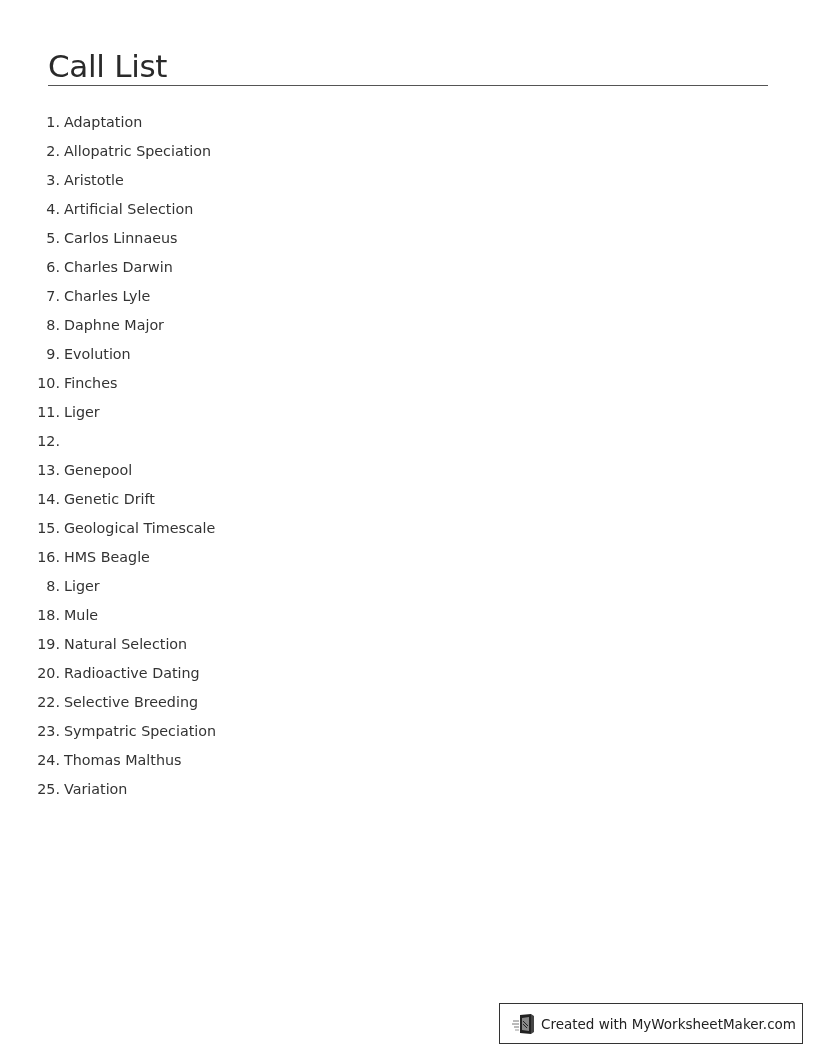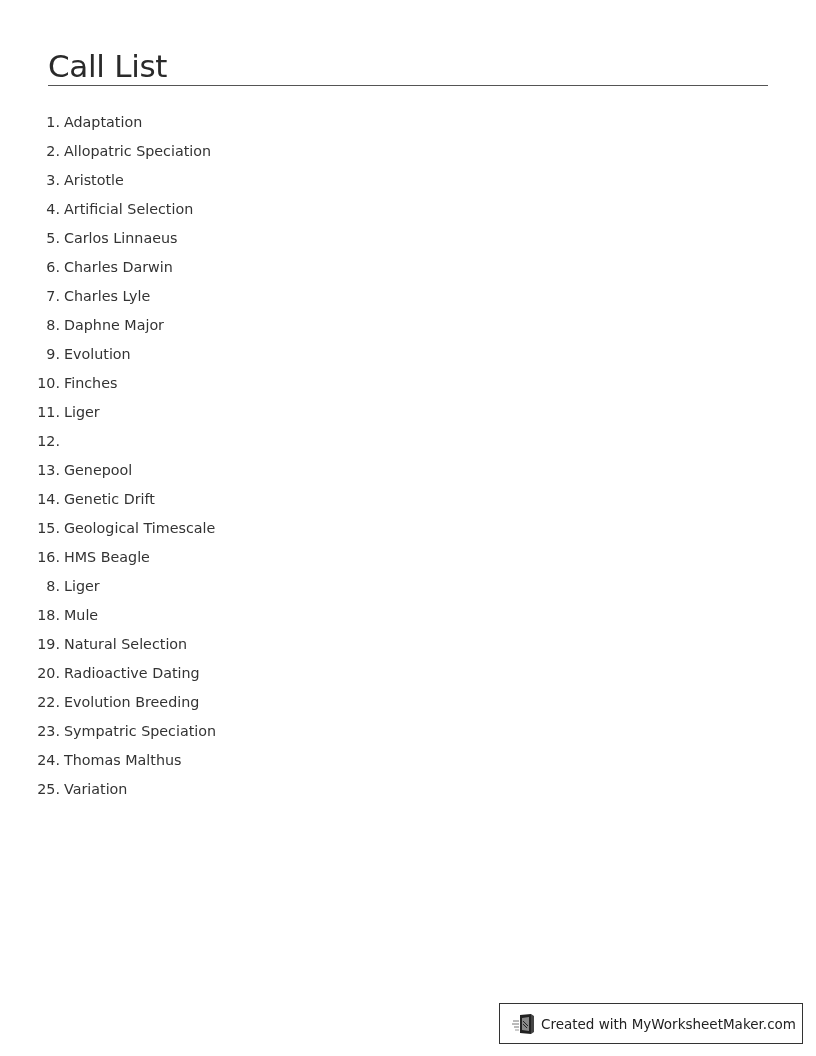--- a/index.html
+++ b/index.html
@@ -159,21 +159,21 @@
     <li class="call-item">
       <span class="item-num">19.</span>
       <span class="item-term">Natural Selection</span>
     </li>
     <li class="call-item">
       <span class="item-num">20.</span>
       <span class="item-term">Radioactive Dating</span>
     </li>
     <li class="call-item">
       <span class="item-num">22.</span>
-      <span class="item-term">Evolution Breeding</span>
+      <span class="item-term">Selective Breeding</span>
     </li>
     <li class="call-item">
       <span class="item-num">23.</span>
       <span class="item-term">Sympatric Speciation</span>
     </li>
     <li class="call-item">
       <span class="item-num">24.</span>
       <span class="item-term">Thomas Malthus</span>
     </li>
     <li class="call-item">

